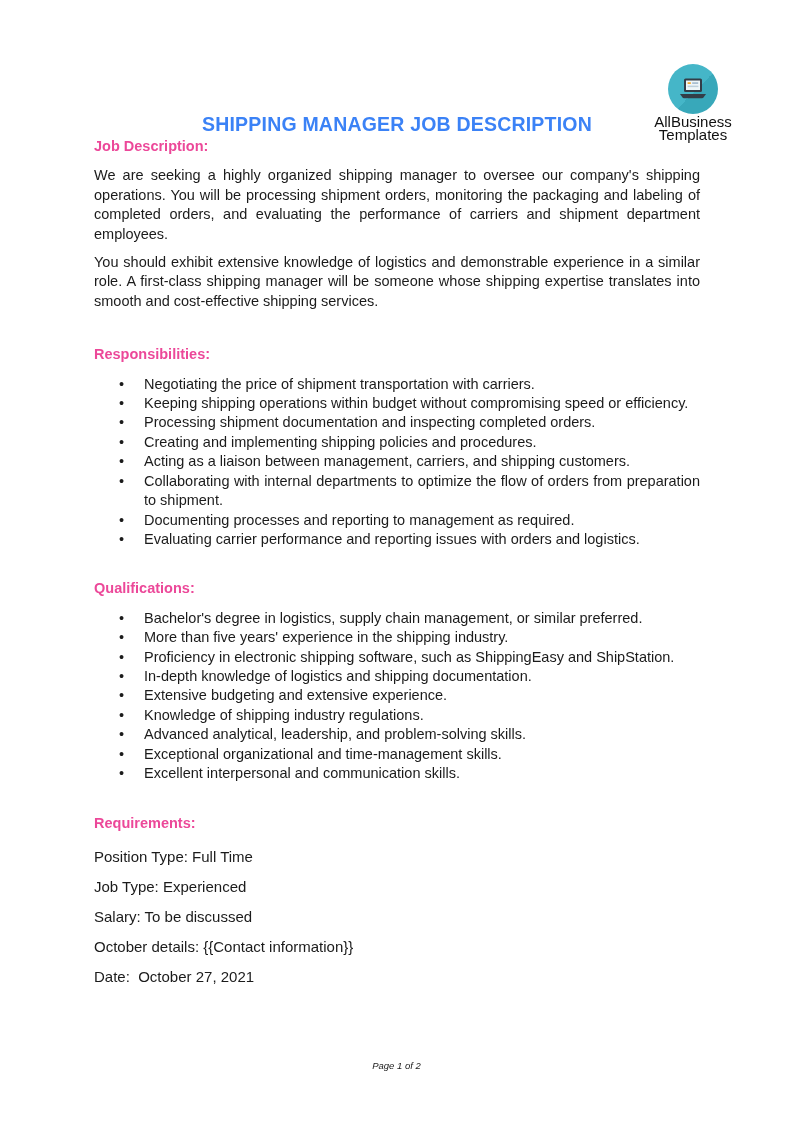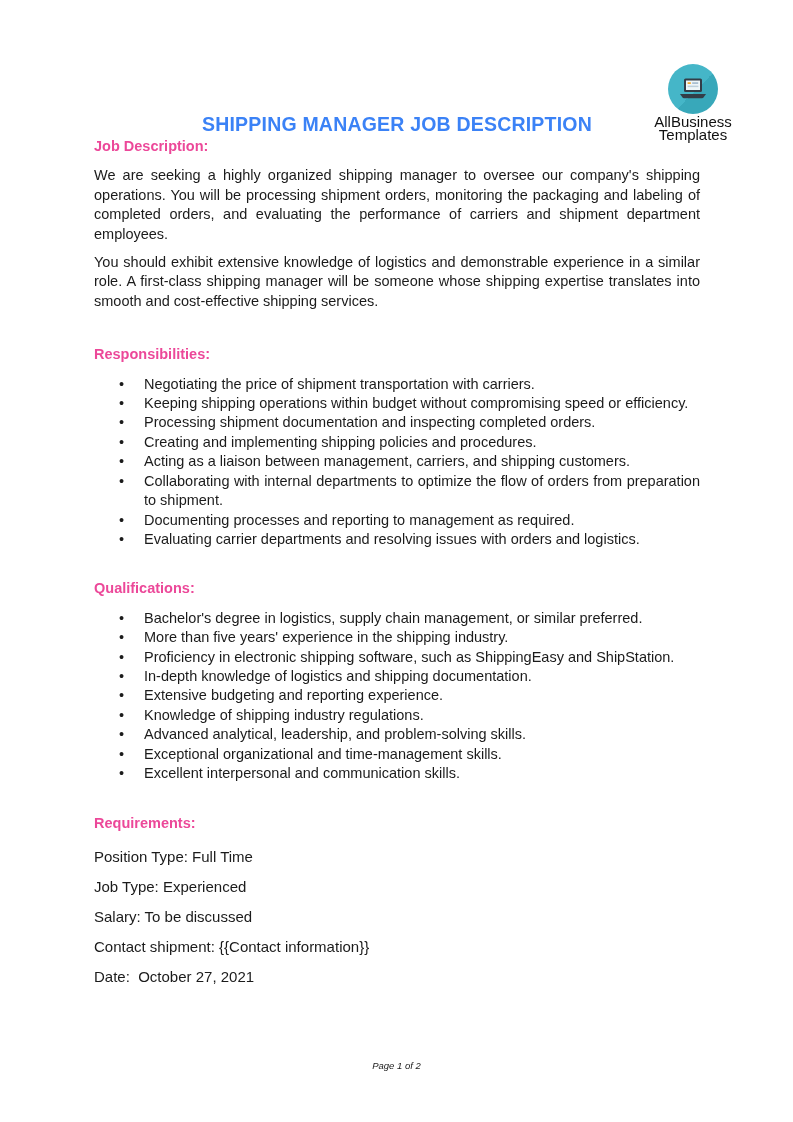--- a/index.html
+++ b/index.html
@@ -148,42 +148,42 @@
     <h2 class="sec-heading resp-heading">Responsibilities:</h2>
 
     <ul class="bullet-list">
       <li>Negotiating the price of shipment transportation with carriers.</li>
       <li>Keeping shipping operations within budget without compromising speed or efficiency.</li>
       <li>Processing shipment documentation and inspecting completed orders.</li>
       <li>Creating and implementing shipping policies and procedures.</li>
       <li>Acting as a liaison between management, carriers, and shipping customers.</li>
       <li>Collaborating with internal departments to optimize the flow of orders from preparation to shipment.</li>
       <li>Documenting processes and reporting to management as required.</li>
-      <li>Evaluating carrier departments and resolving issues with orders and logistics.</li>
+      <li>Evaluating carrier performance and reporting issues with orders and logistics.</li>
     </ul>
 
     <h2 class="sec-heading qual-heading">Qualifications:</h2>
 
     <ul class="bullet-list qual-list">
       <li>Bachelor's degree in logistics, supply chain management, or similar preferred.</li>
       <li>More than five years' experience in the shipping industry.</li>
       <li>Proficiency in electronic shipping software, such as ShippingEasy and ShipStation.</li>
       <li>In-depth knowledge of logistics and shipping documentation.</li>
-      <li>Extensive budgeting and reporting experience.</li>
+      <li>Extensive budgeting and extensive experience.</li>
       <li>Knowledge of shipping industry regulations.</li>
       <li>Advanced analytical, leadership, and problem-solving skills.</li>
       <li>Exceptional organizational and time-management skills.</li>
       <li>Excellent interpersonal and communication skills.</li>
     </ul>
 
     <h2 class="sec-heading req-heading">Requirements:</h2>
 
     <p class="req-line">Position Type: Full Time</p>
     <p class="req-line">Job Type: Experienced</p>
     <p class="req-line">Salary: To be discussed</p>
-    <p class="req-line">Contact shipment: {{Contact information}}</p>
+    <p class="req-line">October details: {{Contact information}}</p>
     <p class="req-line">Date:  October 27, 2021</p>
 
   </div>
 
   <div class="doc-footer">Page 1 of 2</div>
 
 </div>
 
 </body></html>

